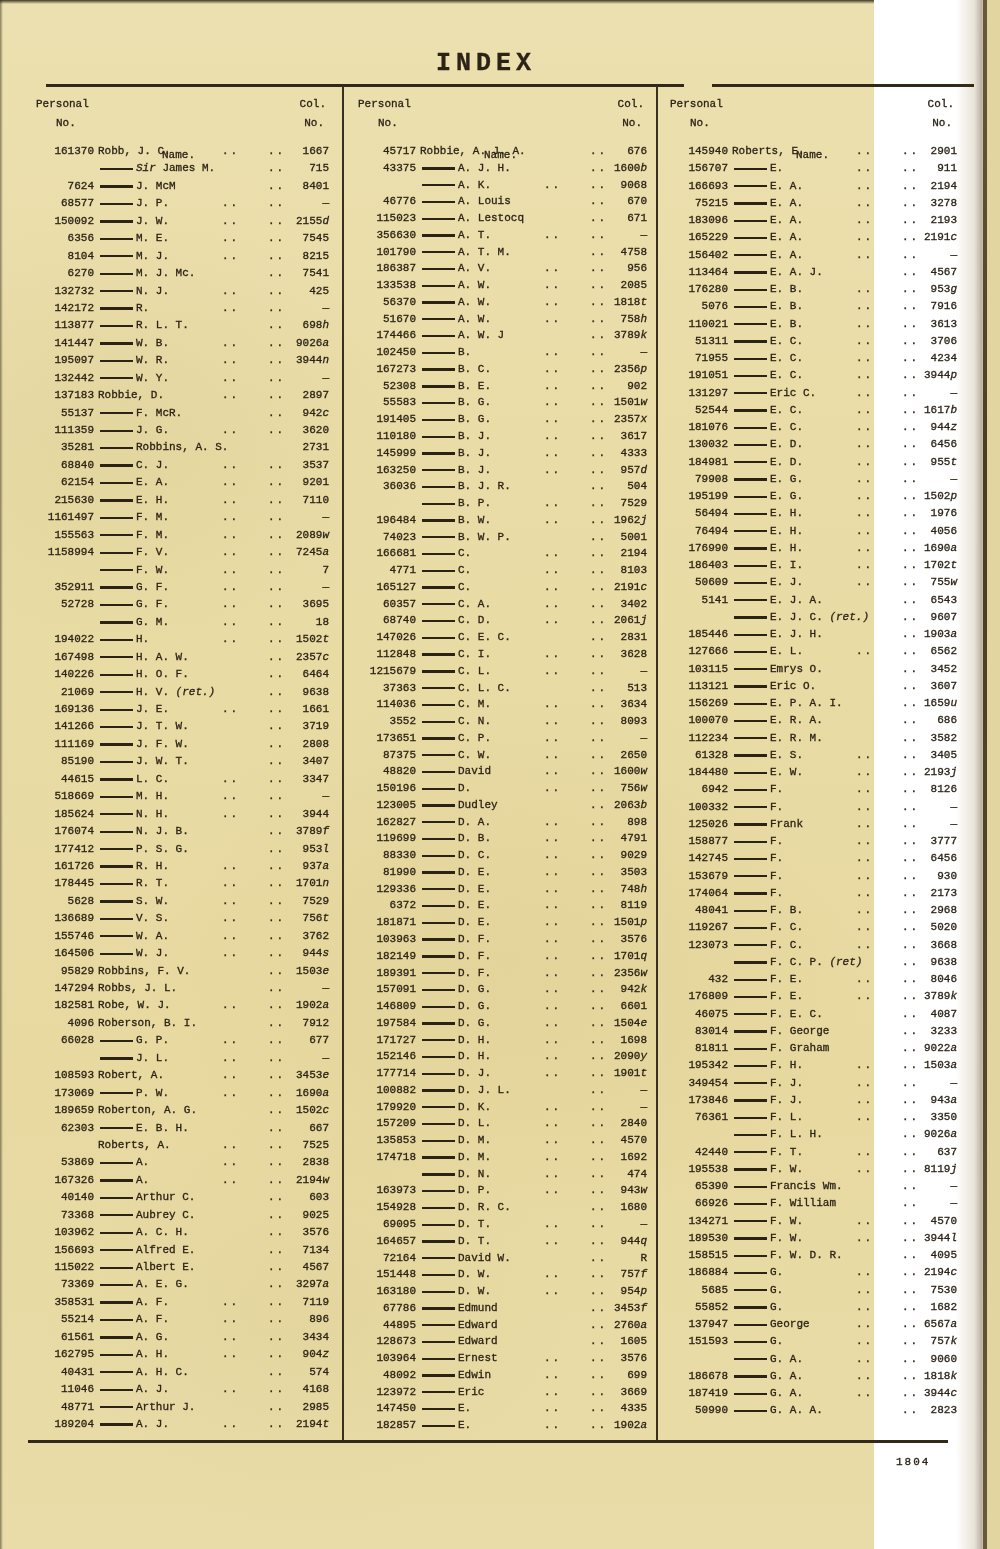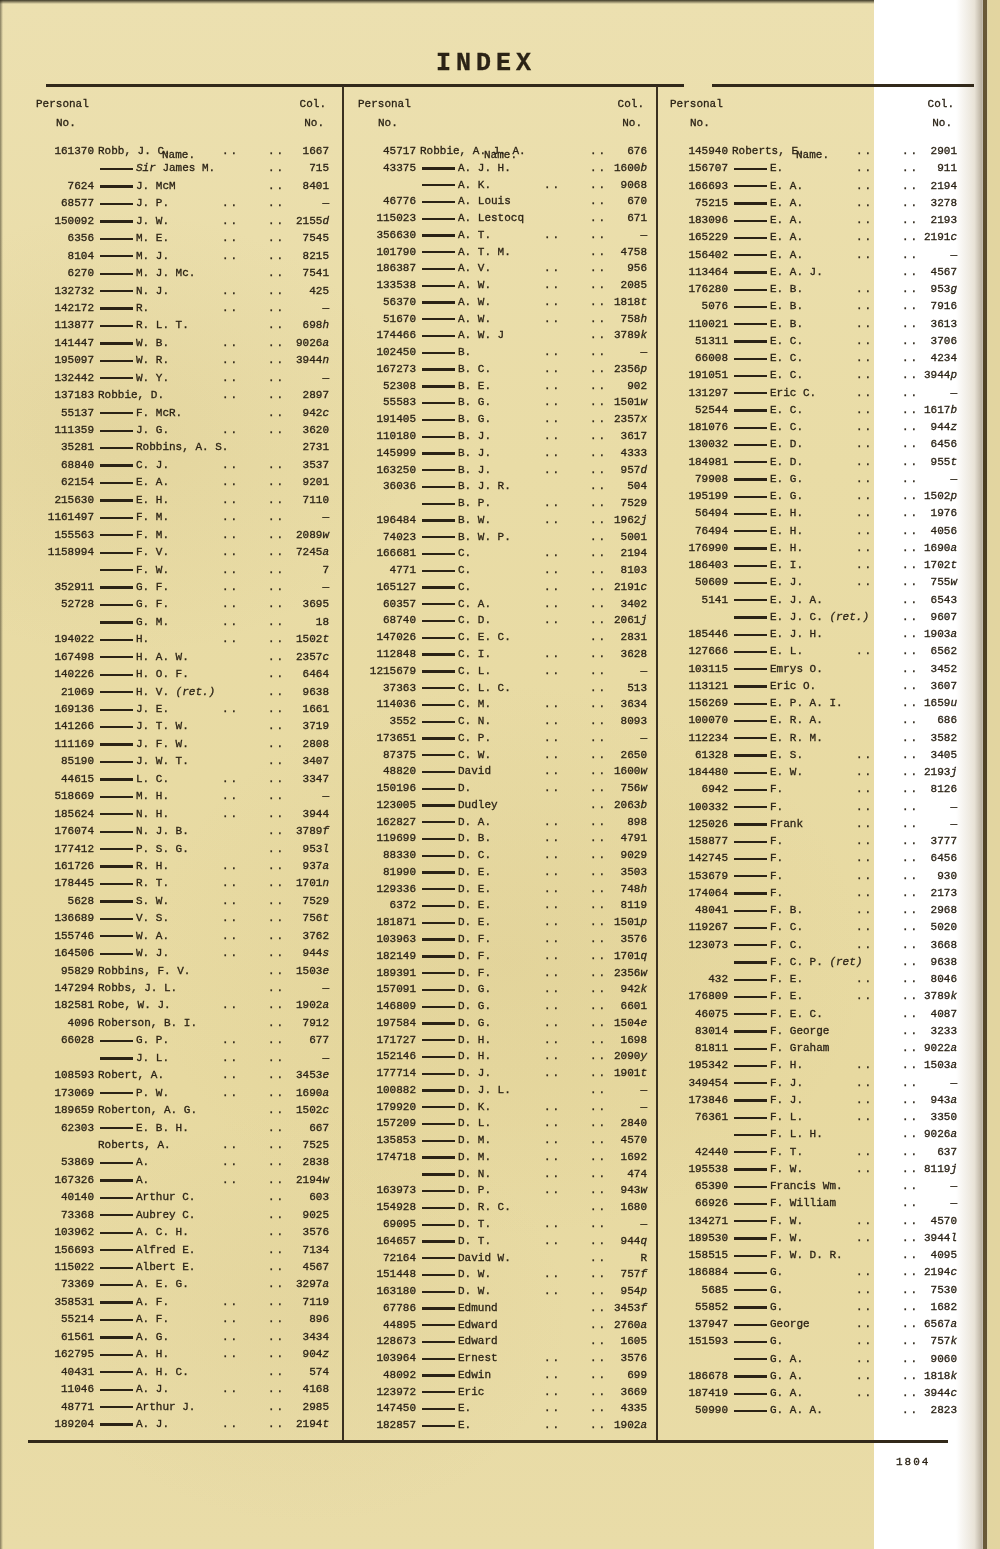--- a/index.html
+++ b/index.html
@@ -1343,21 +1343,21 @@
         </div>
         <div class="row">
           <span class="no">51311</span>
           <span class="dash"></span>
           <span class="nm">E. C.</span>
           <span class="d1">..</span>
           <span class="d2">..</span>
           <span class="cn">3706</span>
         </div>
         <div class="row">
-          <span class="no">66008</span>
+          <span class="no">71955</span>
           <span class="dash"></span>
           <span class="nm">E. C.</span>
           <span class="d1">..</span>
           <span class="d2">..</span>
           <span class="cn">4234</span>
         </div>
         <div class="row">
           <span class="no">191051</span>
           <span class="dash"></span>
           <span class="nm">E. C.</span>

